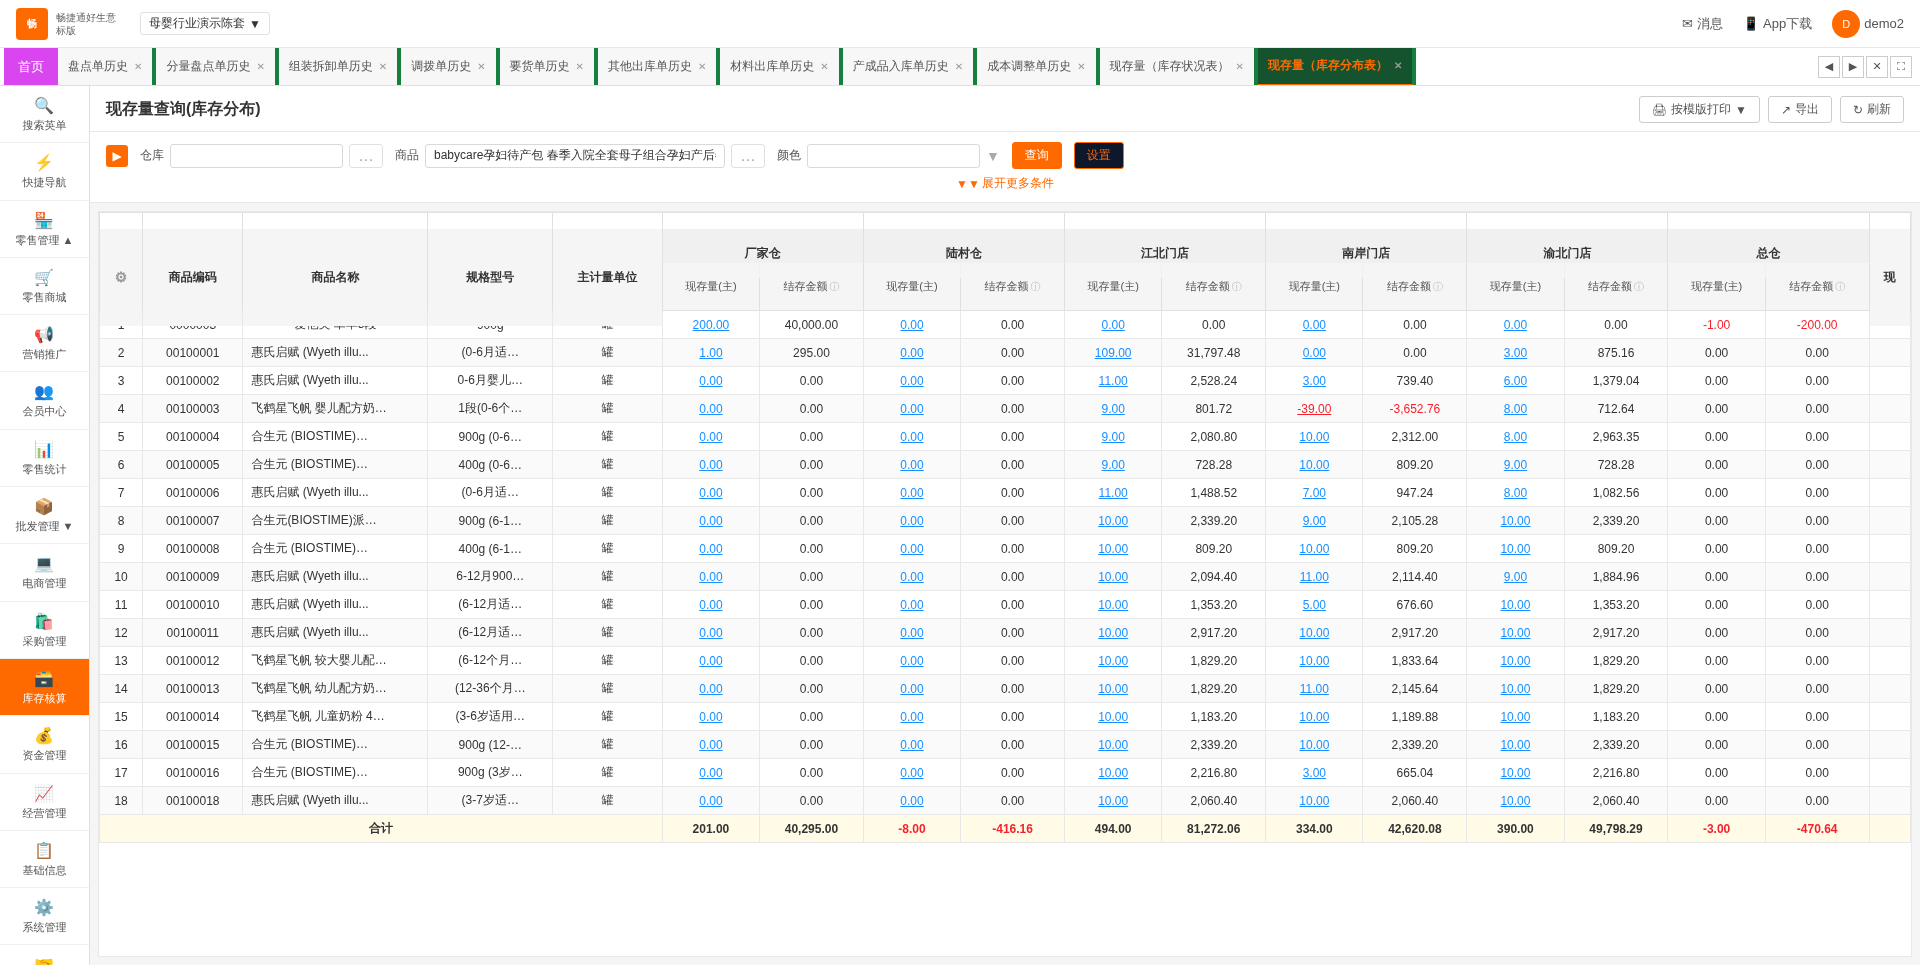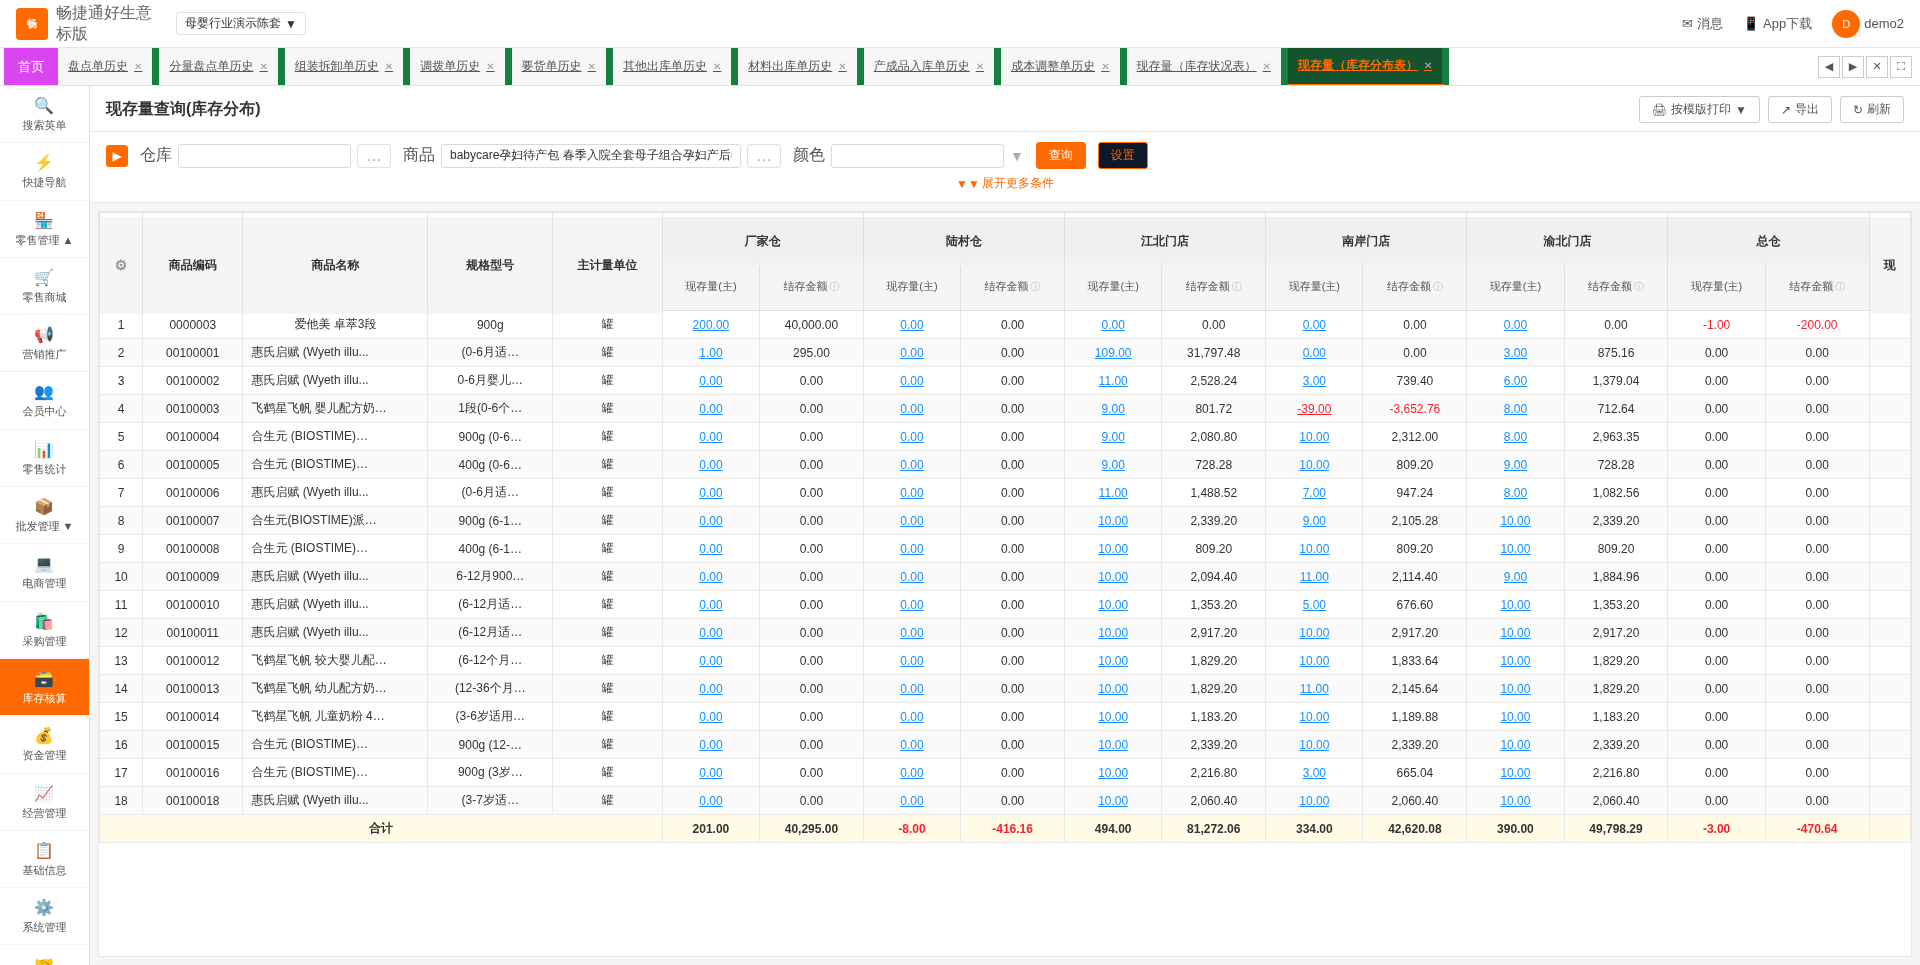--- a/index.html
+++ b/index.html
@@ -25,21 +25,21 @@
       height: 32px;
       background: #ff6a00;
       border-radius: 4px;
       display: flex;
       align-items: center;
       justify-content: center;
       color: #fff;
       font-size: 10px;
       font-weight: bold;
     }
-    .logo-text { font-size: 16px; color: #666; line-height: 1.3; }
+    .logo-text { font-size: 10px; color: #666; line-height: 1.3; }
     .top-right {
       display: flex;
       align-items: center;
       gap: 20px;
     }
     .top-right-item {
       display: flex;
       align-items: center;
       gap: 4px;
       color: #555;
@@ -75,25 +75,24 @@
       overflow: hidden;
     }
     .tab-item {
       display: flex;
       align-items: center;
       gap: 4px;
       padding: 0 10px;
       height: 38px;
       white-space: nowrap;
       cursor: pointer;
-      border-right: 7px solid #15803d;
+      border-right: 4px solid #15803d;
       font-size: 12px;
       color: #555;
       background: #f7f7f7;
-      text-decoration: underline;
     }
     .tab-item.active {
       background: #14532d;
       color: #ff6a00;
       border-bottom: 2px solid #ff6a00;
       font-weight: bold;
     }
     .tab-item .close-btn {
       color: #999;
       font-size: 10px;
@@ -222,21 +221,21 @@
       flex-wrap: wrap;
     }
     .filter-item {
       display: flex;
       align-items: center;
       gap: 6px;
     }
     .filter-label {
       color: #555;
       white-space: nowrap;
-      font-size: 16px;
+      font-size: 12px;
     }
     .filter-input {
       border: 1px solid #d9d9d9;
       border-radius: 3px;
       padding: 4px 8px;
       font-size: 12px;
       color: #333;
       background: #fff;
       min-width: 80px;
     }
@@ -295,21 +294,21 @@
     }
     thead tr th {
       background: #f5f5f5;
       border: 1px solid #e0e0e0;
       padding: 16px 8px;
       text-align: center;
       font-weight: 600;
       color: #333;
       white-space: nowrap;
       position: sticky;
-      top: 4px;
+      top: 16px;
       z-index: 2;
     }
     thead tr.sub-header th {
       font-weight: normal;
       font-size: 11px;
       color: #555;
     }
     tbody tr td {
       border: 1px solid #e8e8e8;
       padding: 5px 8px;

